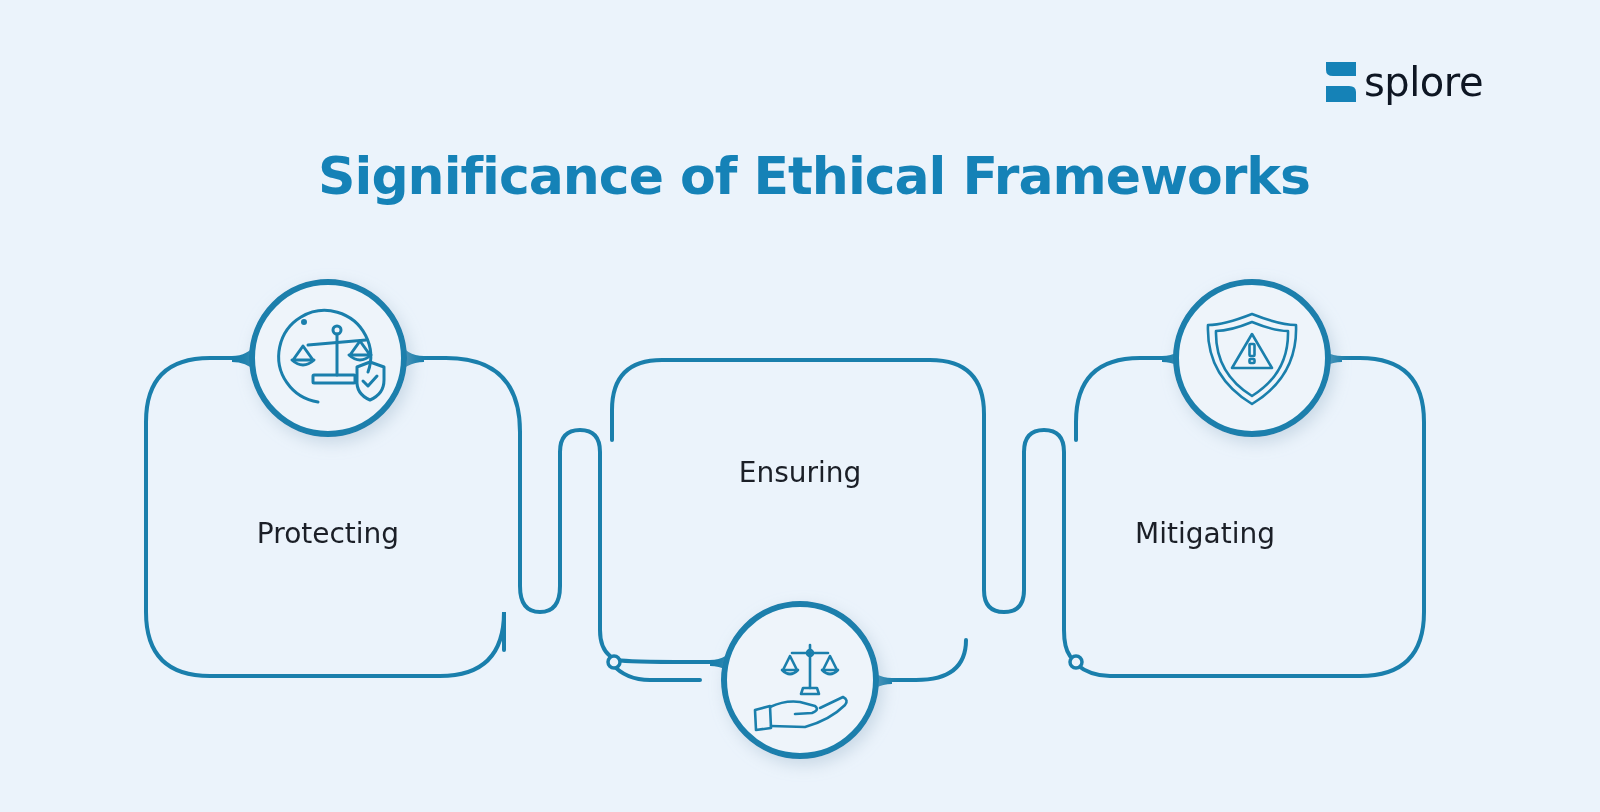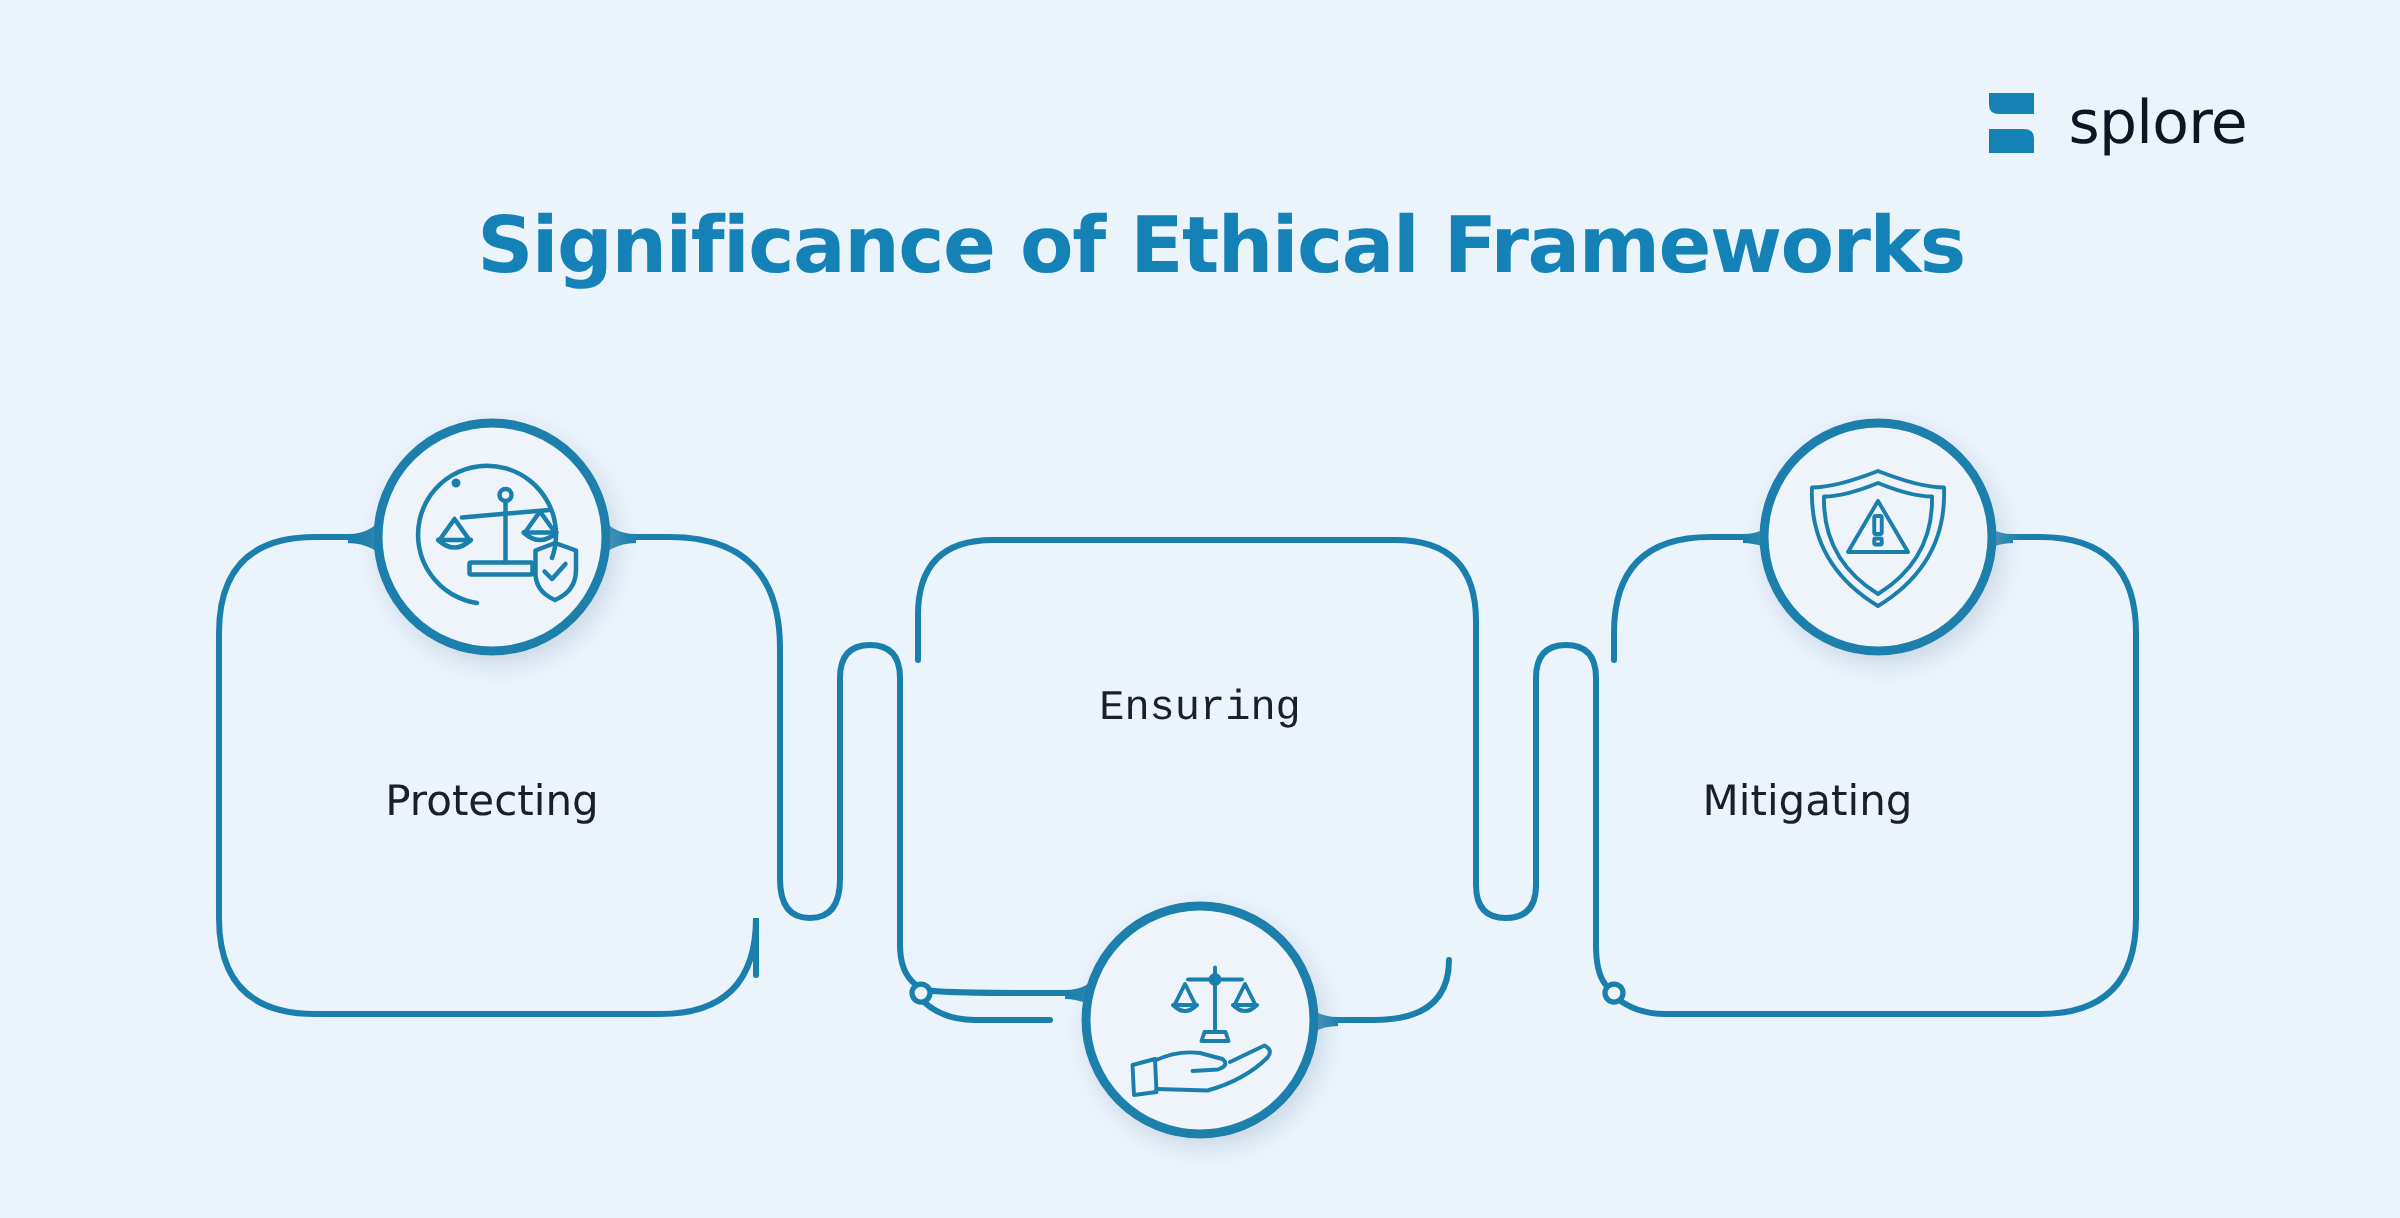--- a/index.html
+++ b/index.html
@@ -4,34 +4,34 @@
 <style>
   html, body { margin: 0; padding: 0; }
   body {
     width: 1600px; height: 812px; overflow: hidden;
     background: #ebf3fb;
     font-family: "Liberation Sans", "DejaVu Sans", sans-serif;
     position: relative;
   }
   .logo {
     position: absolute; left: 1323px; top: 60px;
-    display: flex; align-items: center; gap: 20px;
+    display: flex; align-items: center; gap: 5px;
   }
   .logo-mark { width: 36px; height: 44px; }
   .logo-text {
     font-size: 40px; font-weight: 500; color: #0e1623;
     letter-spacing: -0.5px; line-height: 1;
     font-family: "DejaVu Sans", sans-serif;
   }
   .title {
     position: absolute; left: 0; right: 0; top: 134px;
     text-align: center;
     font-family: "DejaVu Sans", sans-serif;
     font-weight: bold; font-size: 52px; color: #1582b7;
-    letter-spacing: -1px; margin: 0; padding-left: 28px;
+    letter-spacing: -1px; margin: 12px; padding-left: 28px;
   }
   svg.flow { position: absolute; left: 0; top: 0; }
   .label {
     position: absolute; text-align: center;
     font-family: "DejaVu Sans", sans-serif;
     font-size: 28px; line-height: 40px; color: #1b1f27;
     width: 300px;
   }
 </style>
 </head>
@@ -119,18 +119,18 @@
     <path d="M 1230 331 Q 1244 331 1266 322 Q 1288 331 1302 331 Q 1303 373 1266 396 Q 1229 373 1230 331 Z" transform="translate(-14 0)"></path>
     <path d="M 1252 334 L 1272 368 L 1232 368 Z"></path>
     <rect x="1249.5" y="344" width="5" height="12" rx="1"></rect>
     <rect x="1249.5" y="359" width="5" height="4" rx="1"></rect>
   </g>
 </svg>
 
 <div class="label" style="left:178px; top:514px;">
   <div>Protecting</div>
 </div>
-<div class="label" style="left:650px; top:453px;font-family:Liberation Mono, monospace;">
+<div class="label" style="left:650px; top:453px;">
   <div>Ensuring</div>
 </div>
 <div class="label" style="left:1055px; top:514px;">
   <div>Mitigating</div>
 </div>
 
 </body></html>

